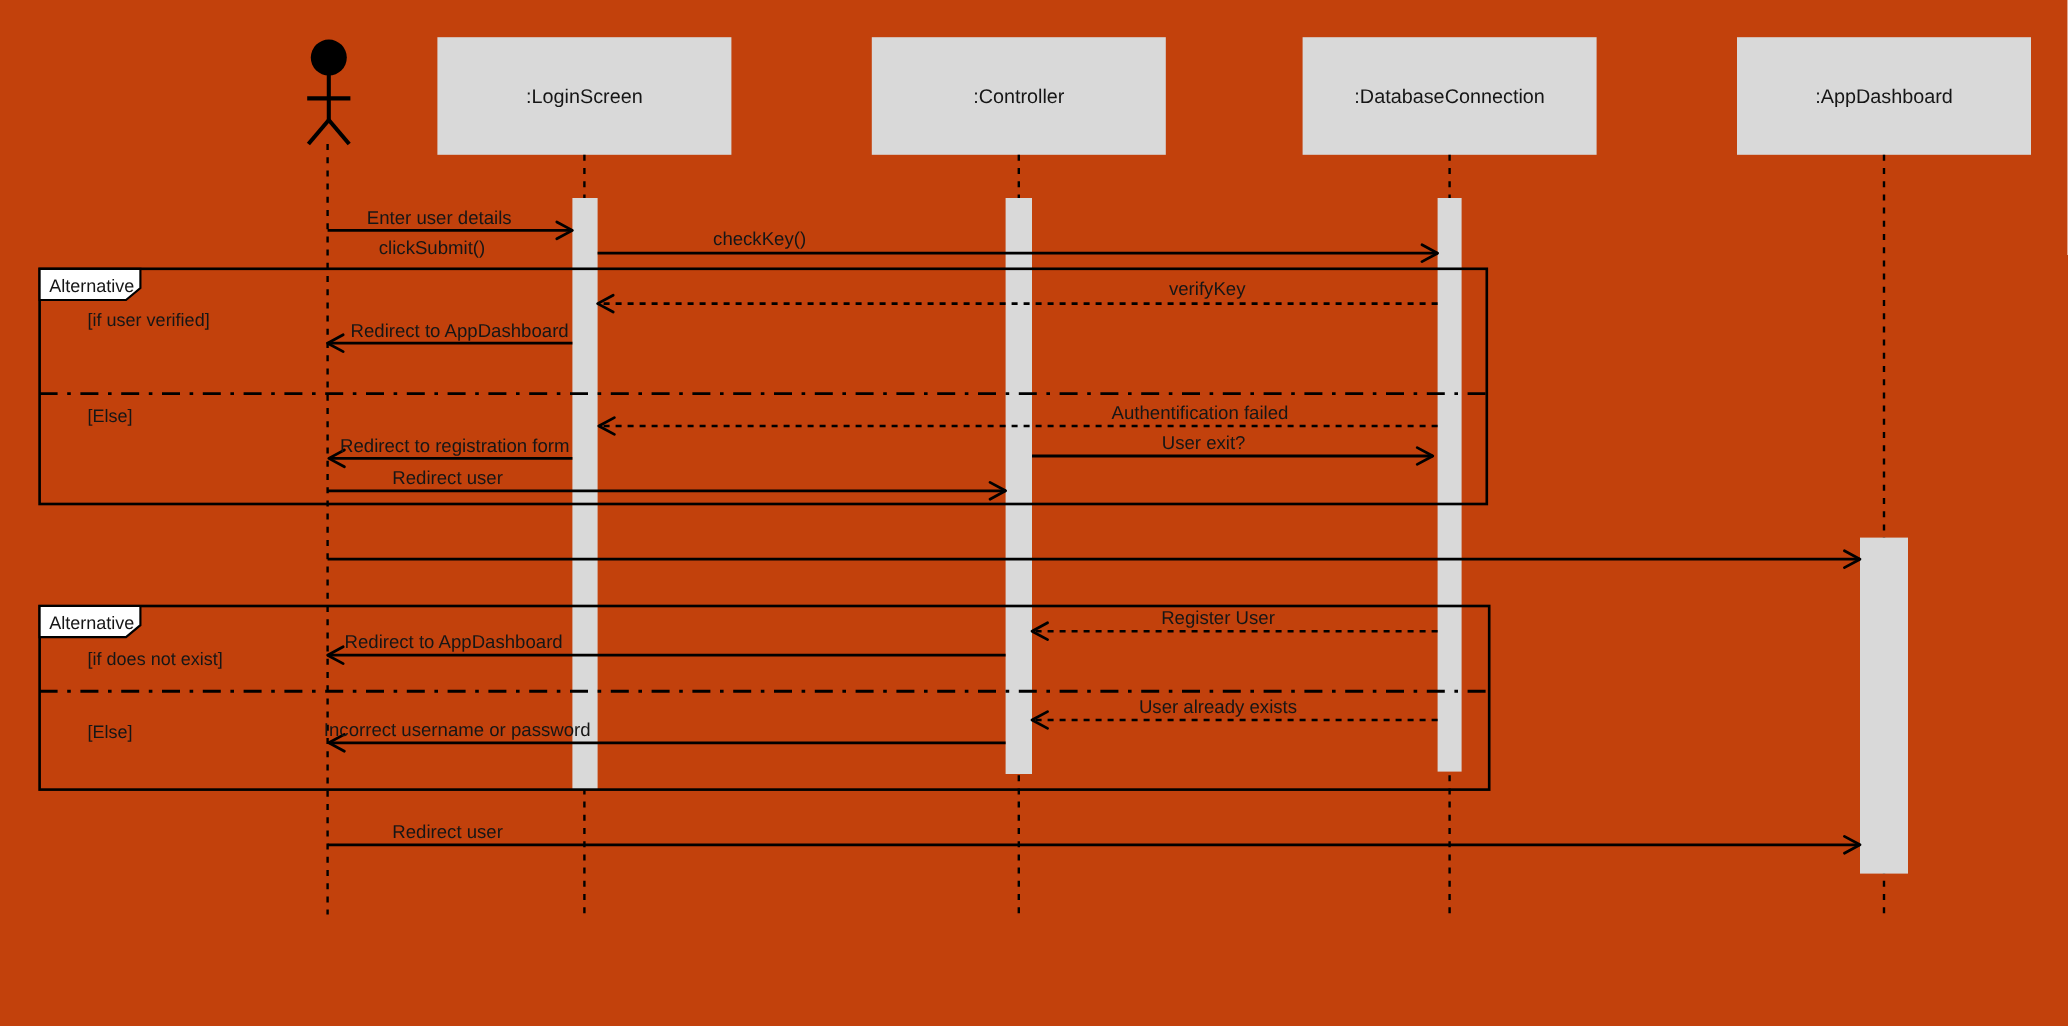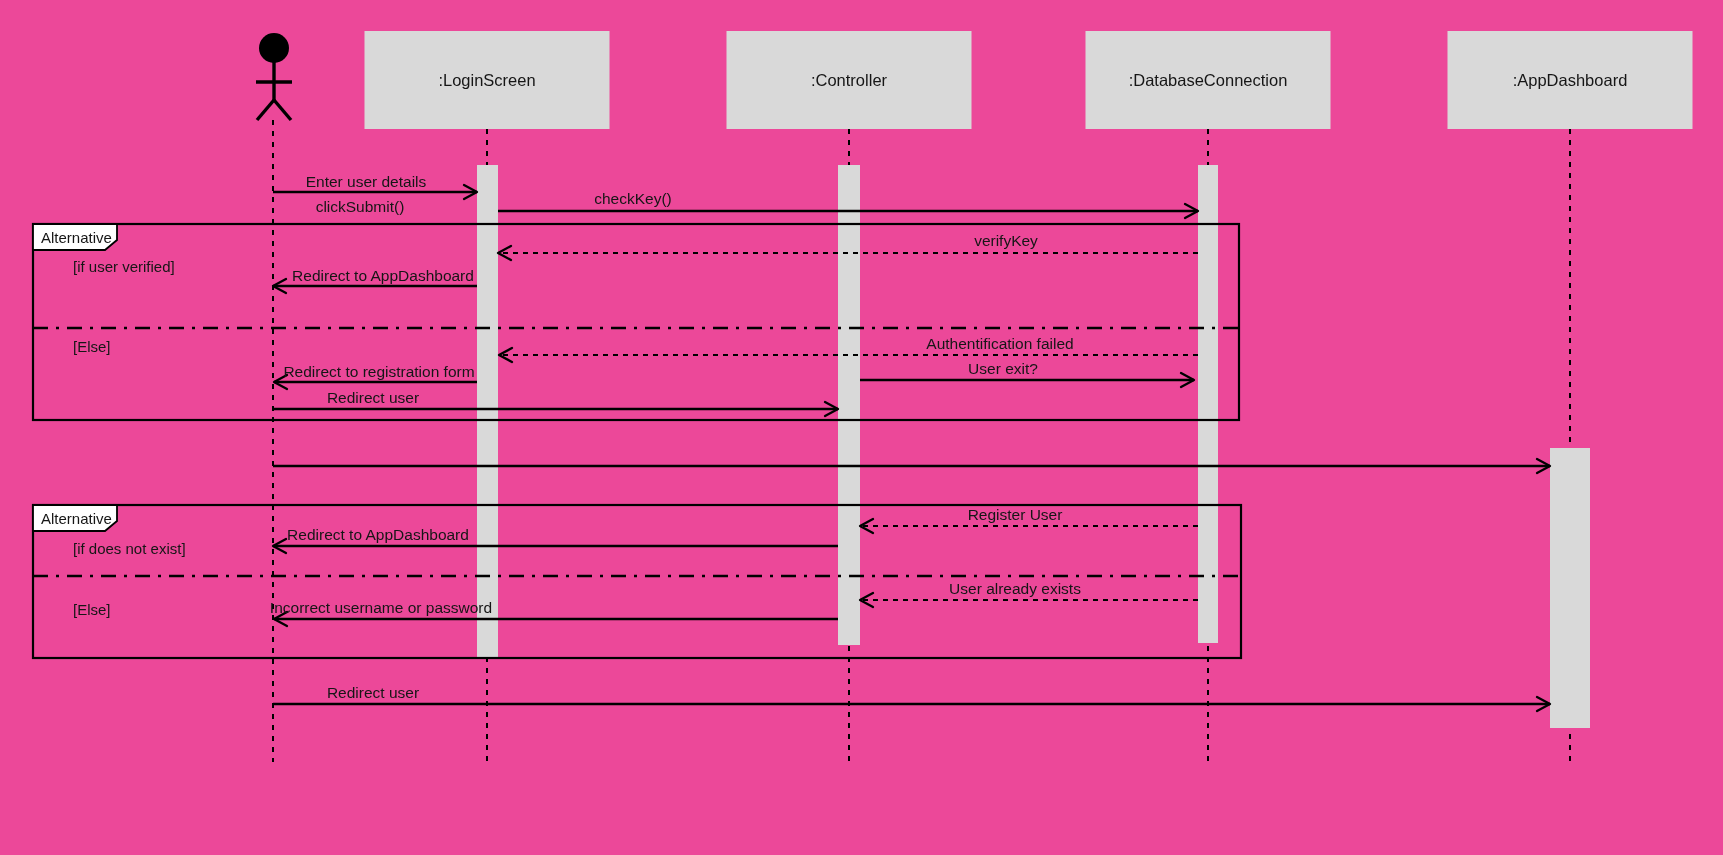--- a/index.html
+++ b/index.html
@@ -1,17 +1,17 @@
 <!DOCTYPE html>
 <html><head>
 <meta charset="utf-8">
 <style>
   html,body{margin:0;padding:0;background:#ffffff;}
   body{font-family:"Liberation Sans", sans-serif;}
-  #canvas{position:relative;width:1723px;height:855px;background:#ec4899;overflow:hidden;}
+  #canvas{position:relative;width:1723px;height:855px;background:#c2410c;overflow:hidden;}
   svg text{font-family:"Liberation Sans", sans-serif;fill:#161616;}
   svg .msg-label{font-size:15.5px;}
   svg .cond-label{font-size:15px;}
   svg .tag-label{font-size:15px;}
   svg .part-label{font-size:16.5px;}
 </style>
 </head>
 <body>
 
 <div id="canvas"><svg width="1723" height="855" viewBox="0 0 1723 855">

